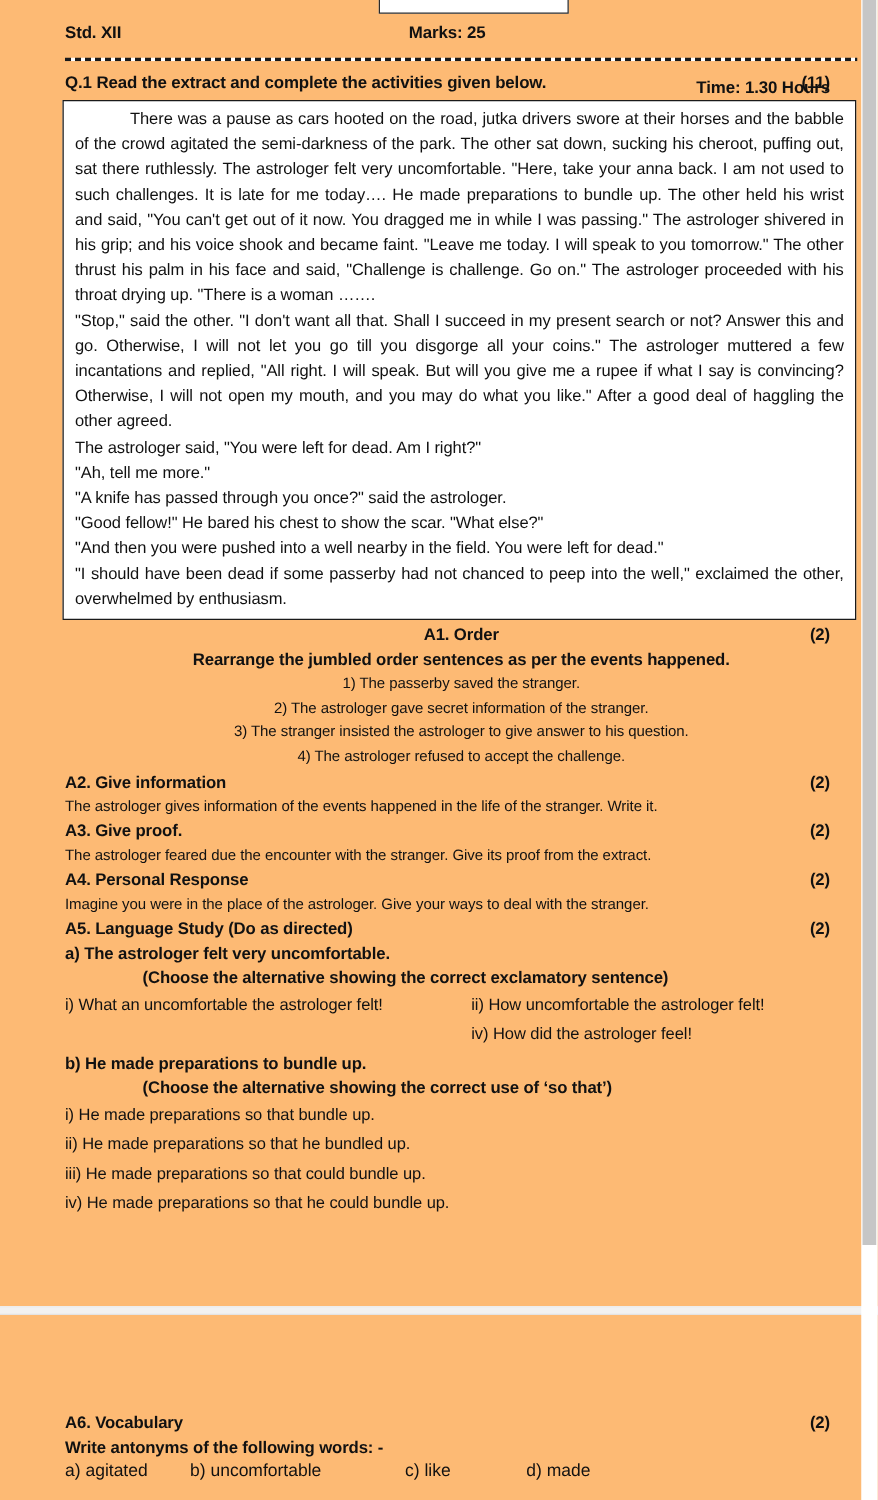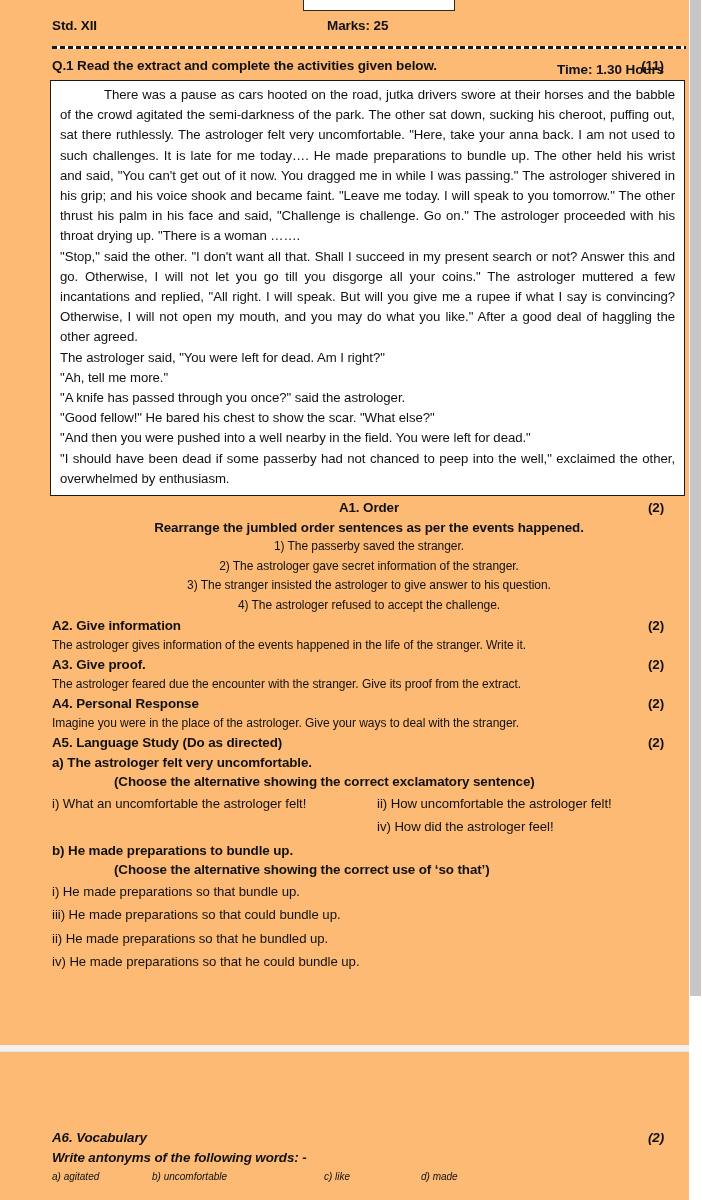--- a/index.html
+++ b/index.html
@@ -162,21 +162,21 @@
     position: relative;
     height: 23.5px;
   }
   .opt-line .opt-b {
     position: absolute;
     left: 325px;
     top: 0;
   }
   .vocab-row {
     position: relative;
-    font-size: 10px;
+    font-size: 14px;
     line-height: 19.6px;
     height: 19.6px;
   }
   .vocab-row span.w0 { position: absolute; left: 0px; }
   .vocab-row span.w1 { position: absolute; left: 100px; }
   .vocab-row span.w2 { position: absolute; left: 272px; }
   .vocab-row span.w3 { position: absolute; left: 369px; }
 
   
   .scrollbar-track {
@@ -278,36 +278,36 @@
     </div>
     <div class="opt-line">
       <span class="opt-b">iv) How did the astrologer feel!</span>
     </div>
     <div class="act-sub" style="margin-top:2px;">b) He made preparations to bundle up.</div>
     <div class="act-sub indent-center">(Choose the alternative showing the correct use of ‘so that’)</div>
     <div class="opt-line">
       <span>i) He made preparations so that bundle up.</span>
     </div>
     <div class="opt-line">
+      <span>ii) He made preparations so that he bundled up.</span>
+    </div>
+    <div class="opt-line">
       <span>iii) He made preparations so that could bundle up.</span>
     </div>
     <div class="opt-line">
-      <span>ii) He made preparations so that he bundled up.</span>
-    </div>
-    <div class="opt-line">
       <span>iv) He made preparations so that he could bundle up.</span>
     </div>
   </div>
 
 </div>
 
 <div class="page-gap"></div>
 
 <div class="sheet" id="sheet-2">
-  <div class="act" style="top:76px;font-style:italic;">
+  <div class="act" style="top:76px;">
     <div class="act-head">
       <span>A6. Vocabulary</span>
       <span class="marks">(2)</span>
     </div>
     <div class="act-sub">Write antonyms of the following words: -</div>
     <div class="vocab-row">
       <span class="w0">a) agitated</span>
       <span class="w1">b) uncomfortable</span>
       <span class="w2">c) like</span>
       <span class="w3">d) made</span>

